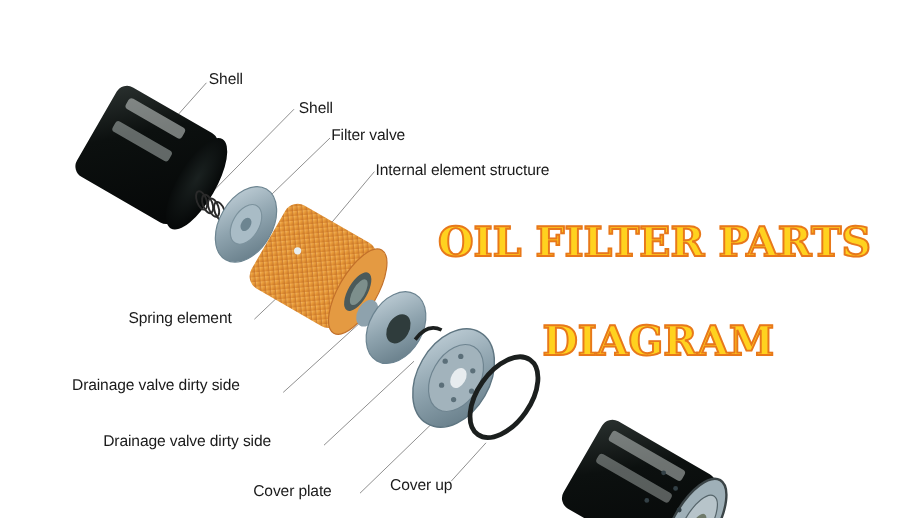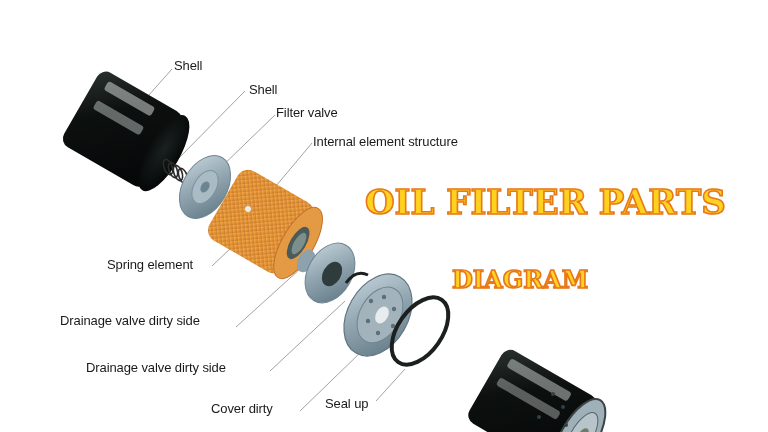--- a/index.html
+++ b/index.html
@@ -134,20 +134,20 @@
     </g>
   </svg>
 
   <span class="label" style="left:174px; top:19px;">Shell</span>
   <span class="label" style="left:249px; top:43px;">Shell</span>
   <span class="label" style="left:276px; top:66px;">Filter valve</span>
   <span class="label" style="left:313px; top:95px;">Internal element structure</span>
   <span class="label" style="left:107px; top:218px;">Spring element</span>
   <span class="label" style="left:60px; top:274px;">Drainage valve dirty side</span>
   <span class="label" style="left:86px; top:321px;">Drainage valve dirty side</span>
-  <span class="label" style="left:211px; top:362px;">Cover dirty</span>
-  <span class="label" style="left:325px; top:357px;">Seal up</span>
+  <span class="label" style="left:211px; top:362px;">Cover plate</span>
+  <span class="label" style="left:325px; top:357px;">Cover up</span>
 
   <div class="title" style="left:365px; top:143px; font-size:34px;text-align:right;">OIL FILTER PARTS</div>
-  <div class="title" style="left:452px; top:226px; font-size:24px;">DIAGRAM</div>
+  <div class="title" style="left:452px; top:226px; font-size:34px;">DIAGRAM</div>
 
   <div class="watermark"></div>
 </div>
 
 </body></html>

